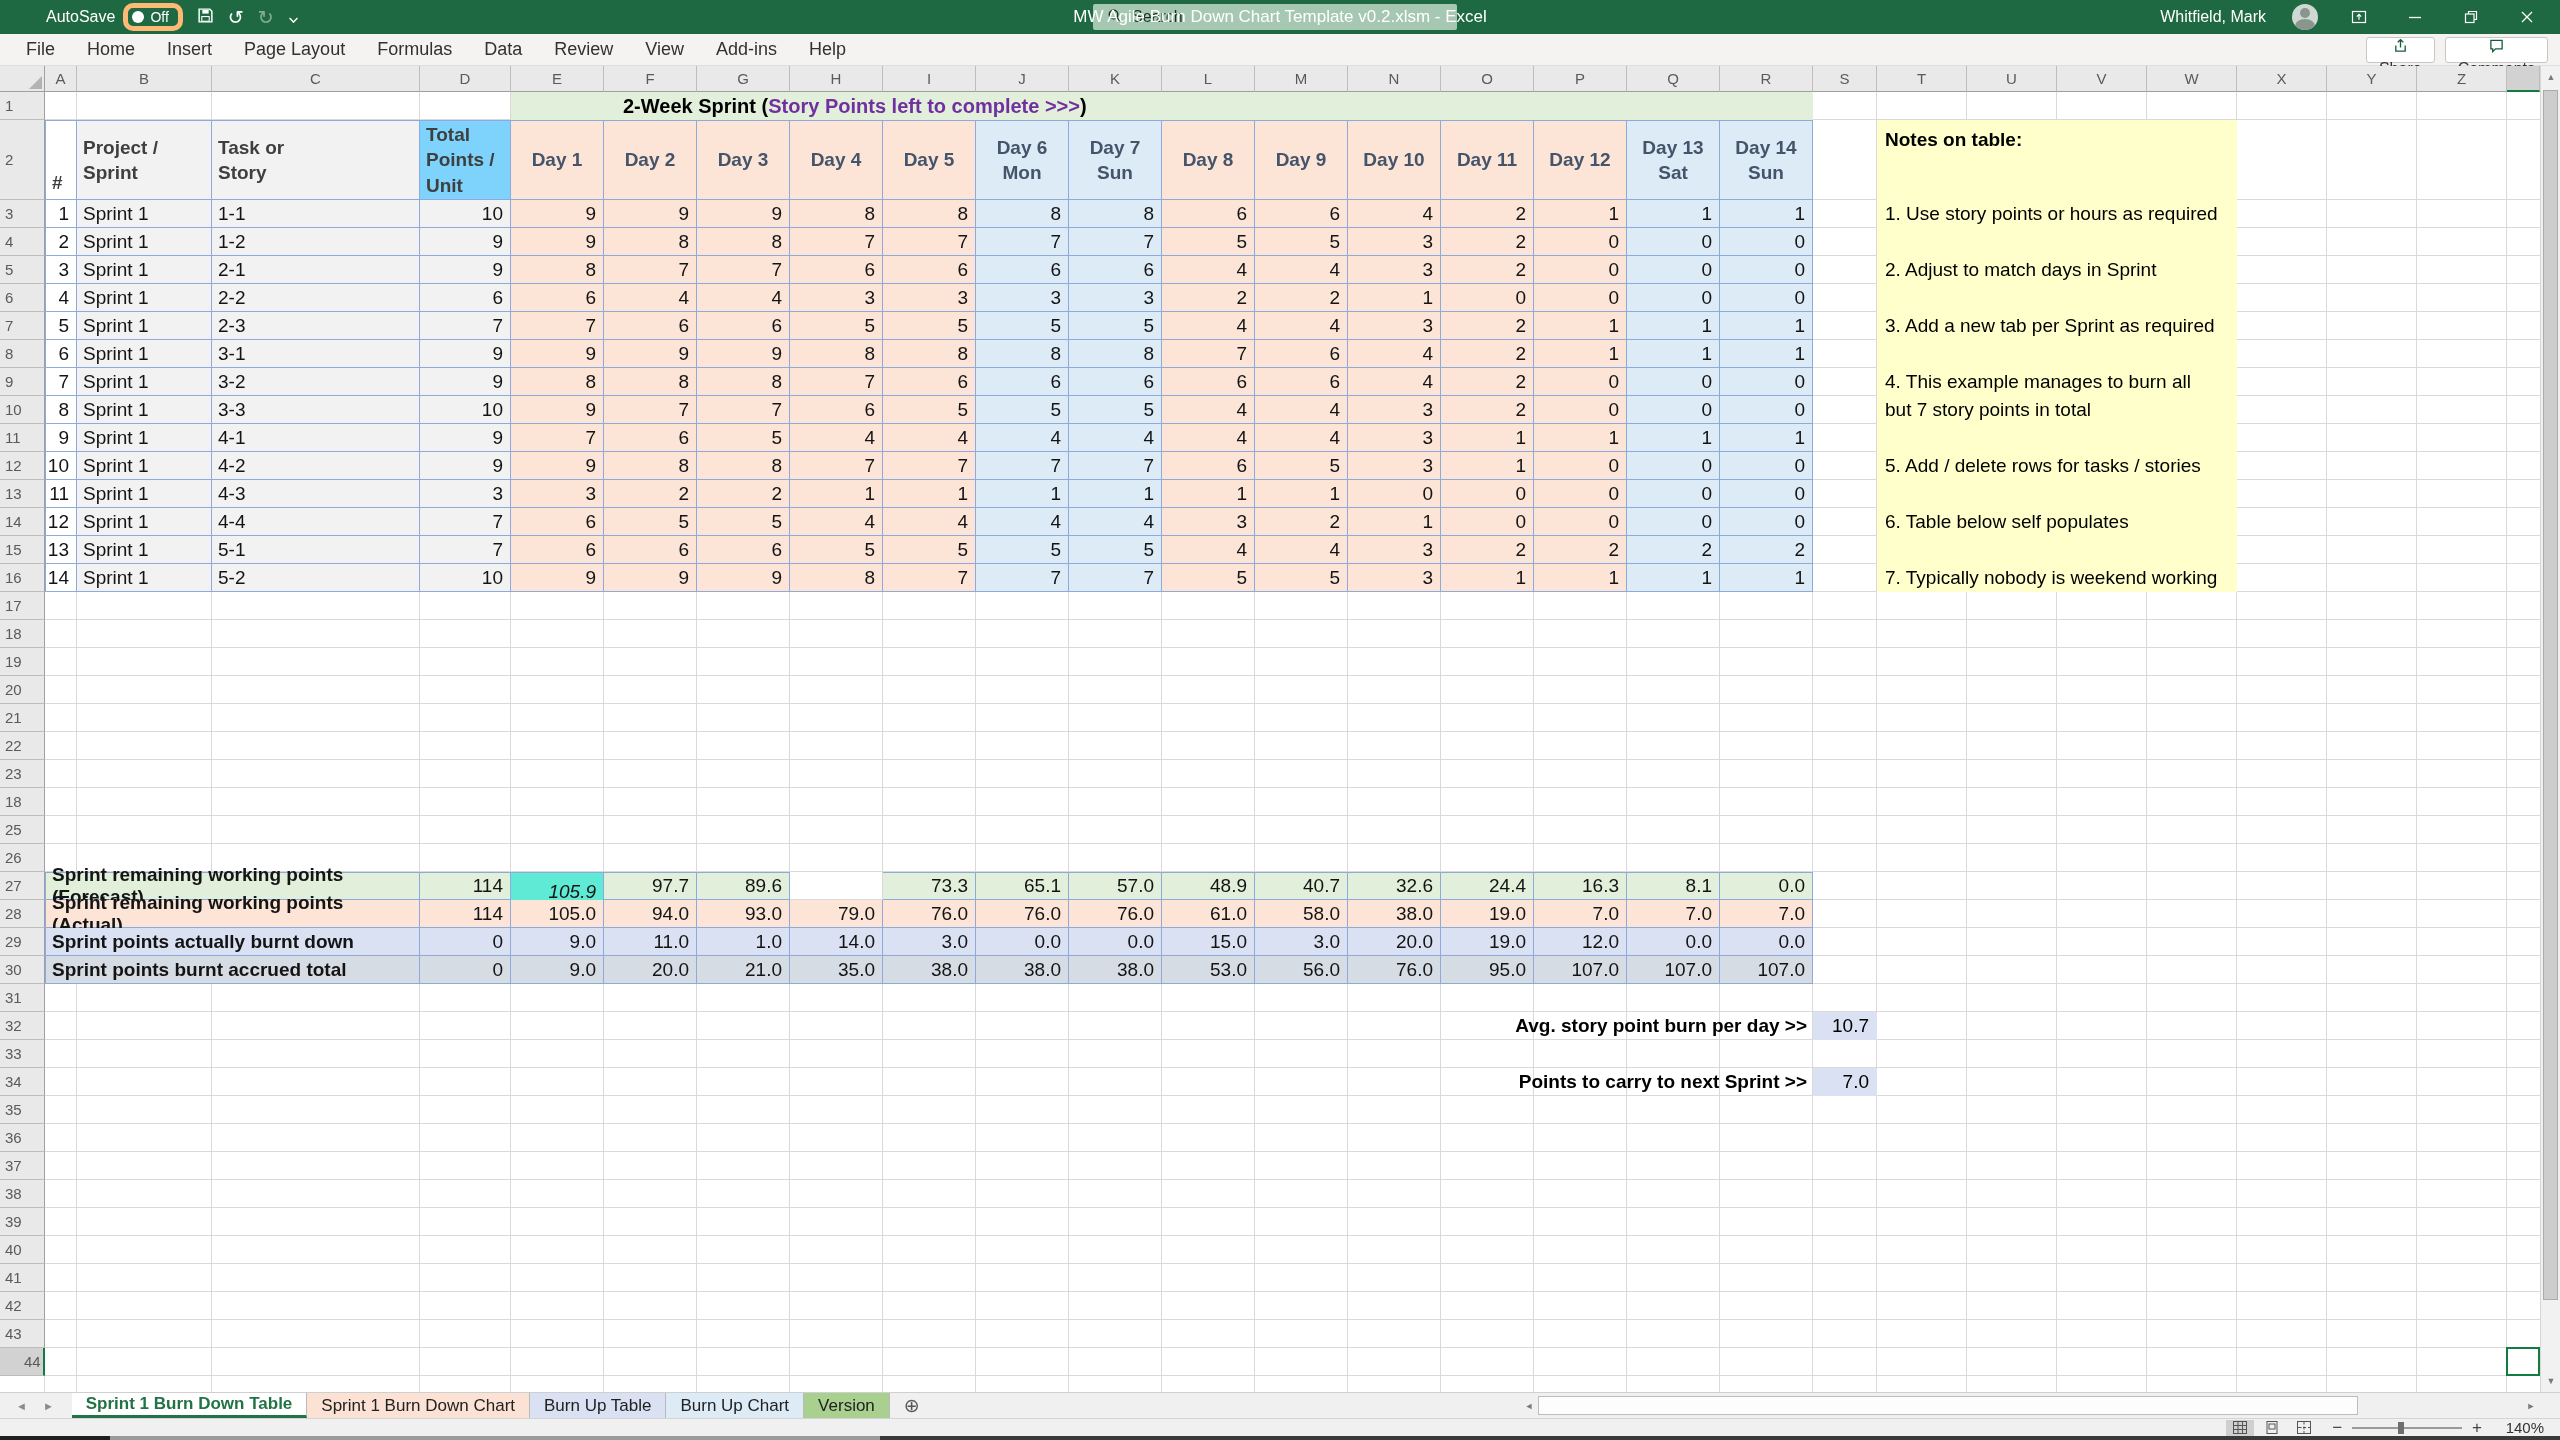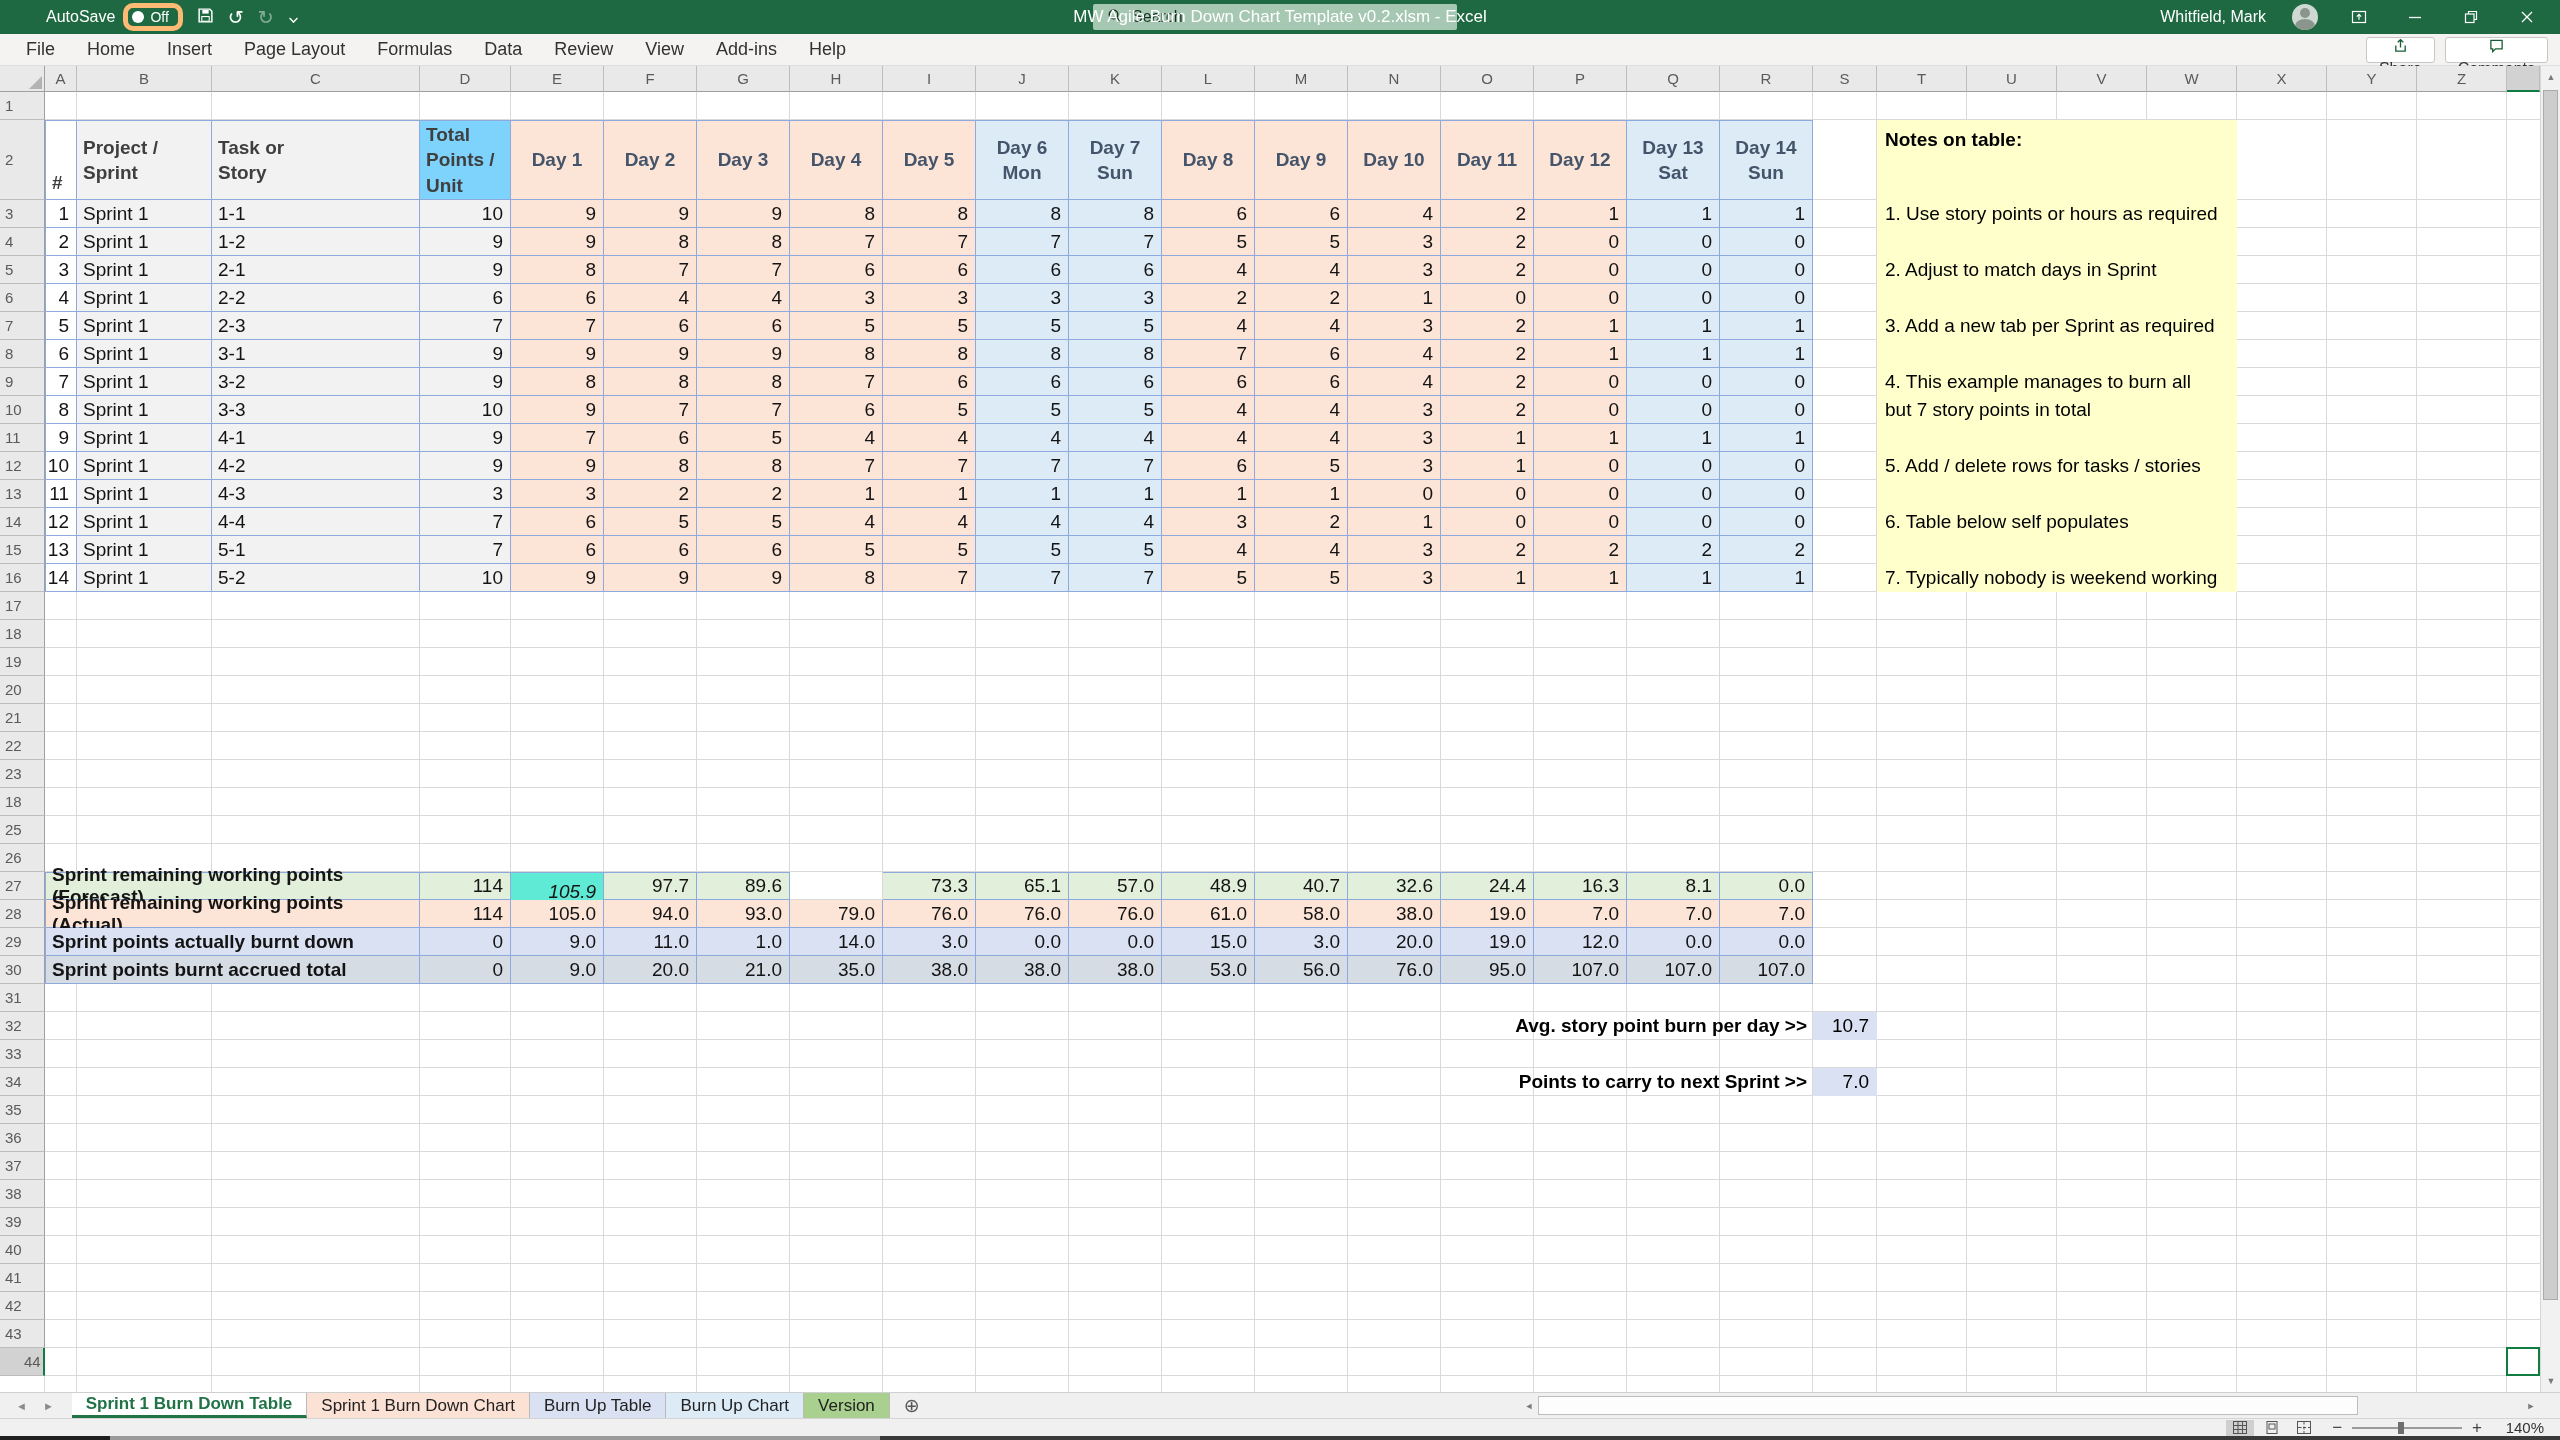--- a/index.html
+++ b/index.html
@@ -340,20 +340,25 @@
       <div class="rowhdr" style="top: 1030px; height: 28px;">35</div>
       <div class="rowhdr" style="top: 1058px; height: 28px;">36</div>
       <div class="rowhdr" style="top: 1086px; height: 28px;">37</div>
       <div class="rowhdr" style="top: 1114px; height: 28px;">38</div>
       <div class="rowhdr" style="top: 1142px; height: 28px;">39</div>
       <div class="rowhdr" style="top: 1170px; height: 28px;">40</div>
       <div class="rowhdr" style="top: 1198px; height: 28px;">41</div>
       <div class="rowhdr" style="top: 1226px; height: 28px;">42</div>
       <div class="rowhdr" style="top: 1254px; height: 28px;">43</div>
       <div class="rowhdr sel" style="top: 1282px; height: 28px; padding-left: 24px;">44</div>
+      <div class="banner" style="left: 511px; top: 26px; width: 1302px; height: 28px; padding-left: 112px;">
+        <span>2-Week Sprint (</span>
+        <span style="color: rgb(112, 48, 160);">Story Points left to complete &gt;&gt;&gt;</span>
+        <span>)</span>
+      </div>
       <div class="hdr2 tcell grayhdr" style="left: 45px; top: 54px; width: 32px; height: 80px; background: rgb(255, 255, 255); align-items: flex-end; padding-bottom: 4px; border-left: 1px solid rgb(142, 169, 219); border-top: 1px solid rgb(142, 169, 219);">#</div>
       <div class="hdr2 tcell grayhdr" style="left: 77px; top: 54px; width: 135px; height: 80px; background: rgb(242, 242, 242); border-top: 1px solid rgb(142, 169, 219);">Project /
 Sprint</div>
       <div class="hdr2 tcell grayhdr" style="left: 212px; top: 54px; width: 208px; height: 80px; background: rgb(242, 242, 242); border-top: 1px solid rgb(142, 169, 219);">Task or
 Story</div>
       <div class="hdr2 tcell grayhdr" style="left: 420px; top: 54px; width: 91px; height: 80px; background: #7dd3fc; border-top: 1px solid rgb(142, 169, 219);">Total
 Points /
 Unit</div>
       <div class="hdr2 tcell dayhdr" style="left: 511px; top: 54px; width: 93px; height: 80px; background: rgb(252, 228, 214); border-top: 1px solid rgb(142, 169, 219);">Day 1</div>
       <div class="hdr2 tcell dayhdr" style="left: 604px; top: 54px; width: 93px; height: 80px; background: rgb(252, 228, 214); border-top: 1px solid rgb(142, 169, 219);">Day 2</div>

